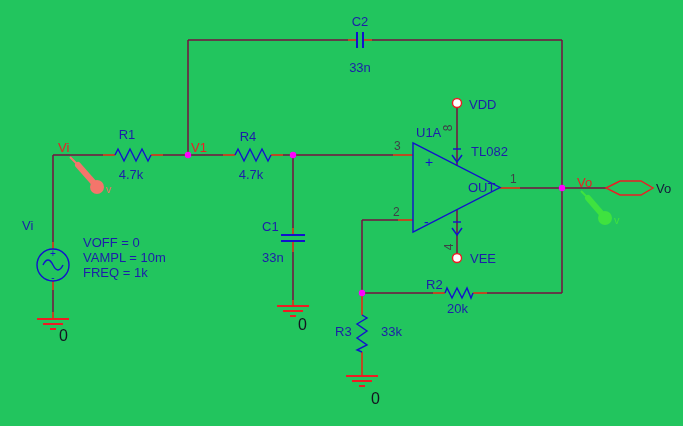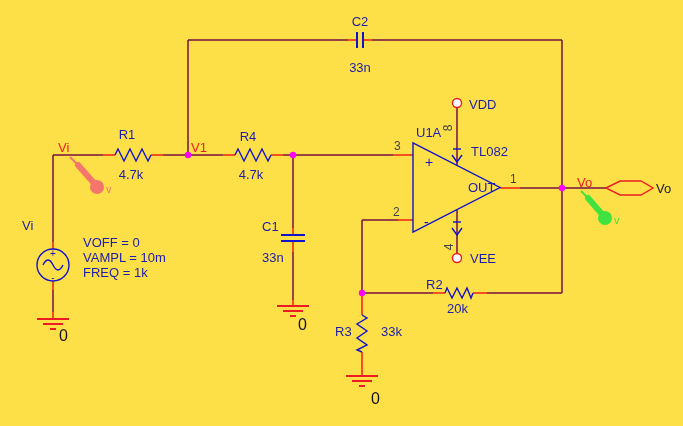--- a/index.html
+++ b/index.html
@@ -1,16 +1,16 @@
 <!DOCTYPE html>
 <html><head>
 <meta charset="utf-8">
 <style>
   html,body{margin:0;padding:0;background:#fff;}
-  #canvas-wrap{position:relative;width:683px;height:426px;background:#fde047;overflow:hidden;text-decoration:underline;}
+  #canvas-wrap{position:relative;width:683px;height:426px;background:#22c55e;overflow:hidden;text-decoration:underline;}
   svg{display:block;}
   svg text{font-family:"Liberation Sans",sans-serif;}
   .lbl{fill:#1d1daa;font-size:13px;}
   .net{fill:#ed1c24;font-size:13px;}
   .pinnum{fill:#3f3f46;font-size:12px;}
   .zero{fill:#141420;font-size:16px;}
   .opsign{fill:#1212cd;font-size:14px;}
   .srcsign{fill:#1212cd;font-size:10px;}
   .offtxt{fill:#16163a;font-size:13px;}
   .wire{stroke:#761140;stroke-width:1.5;fill:none;}

